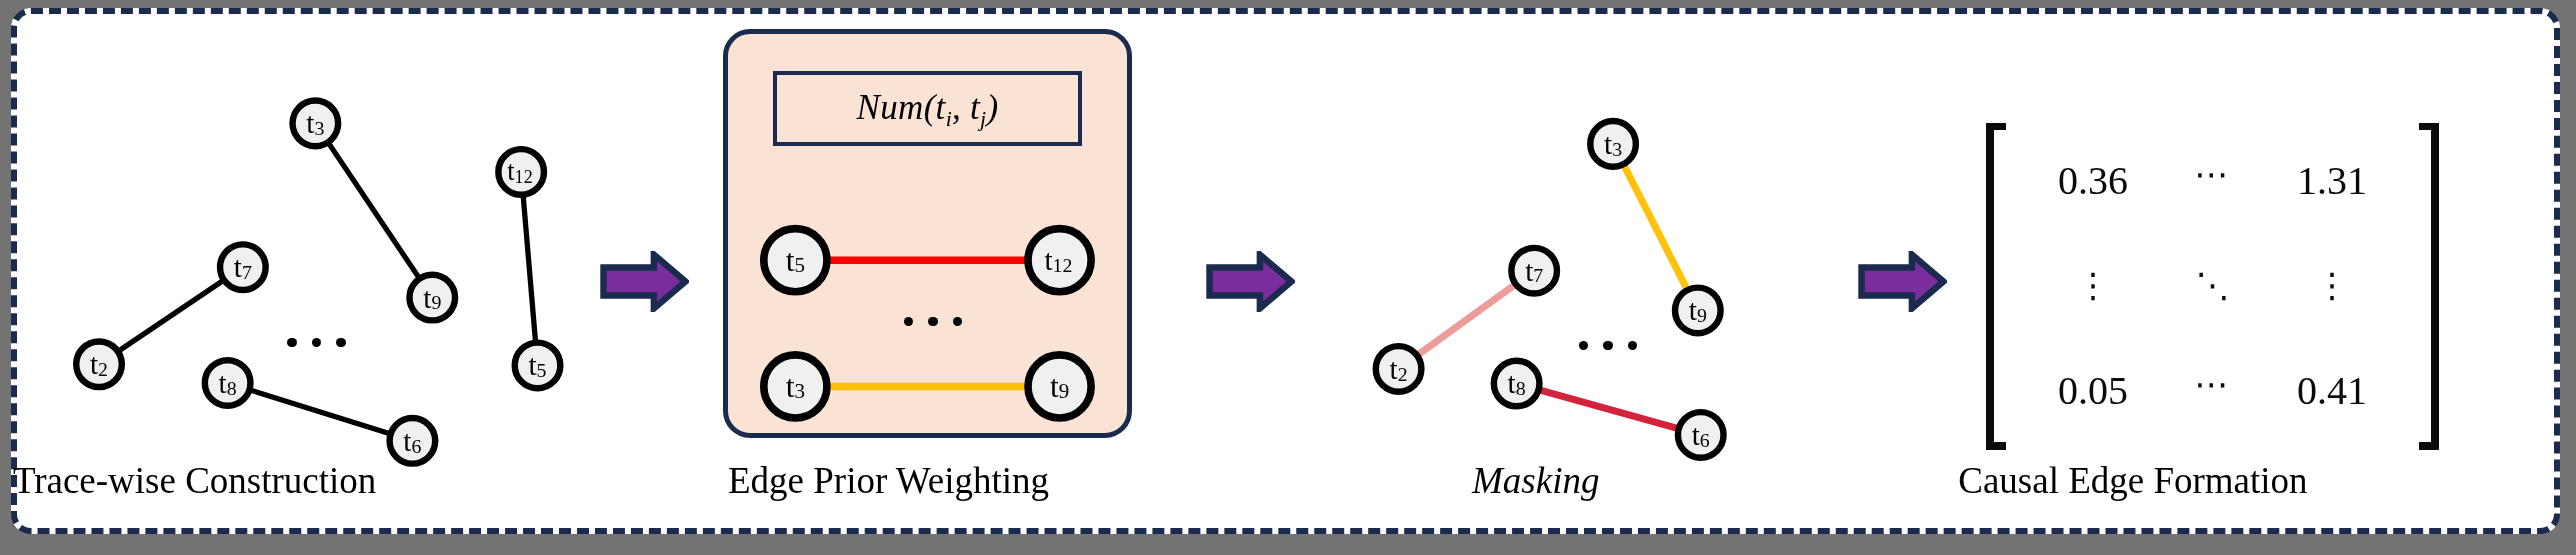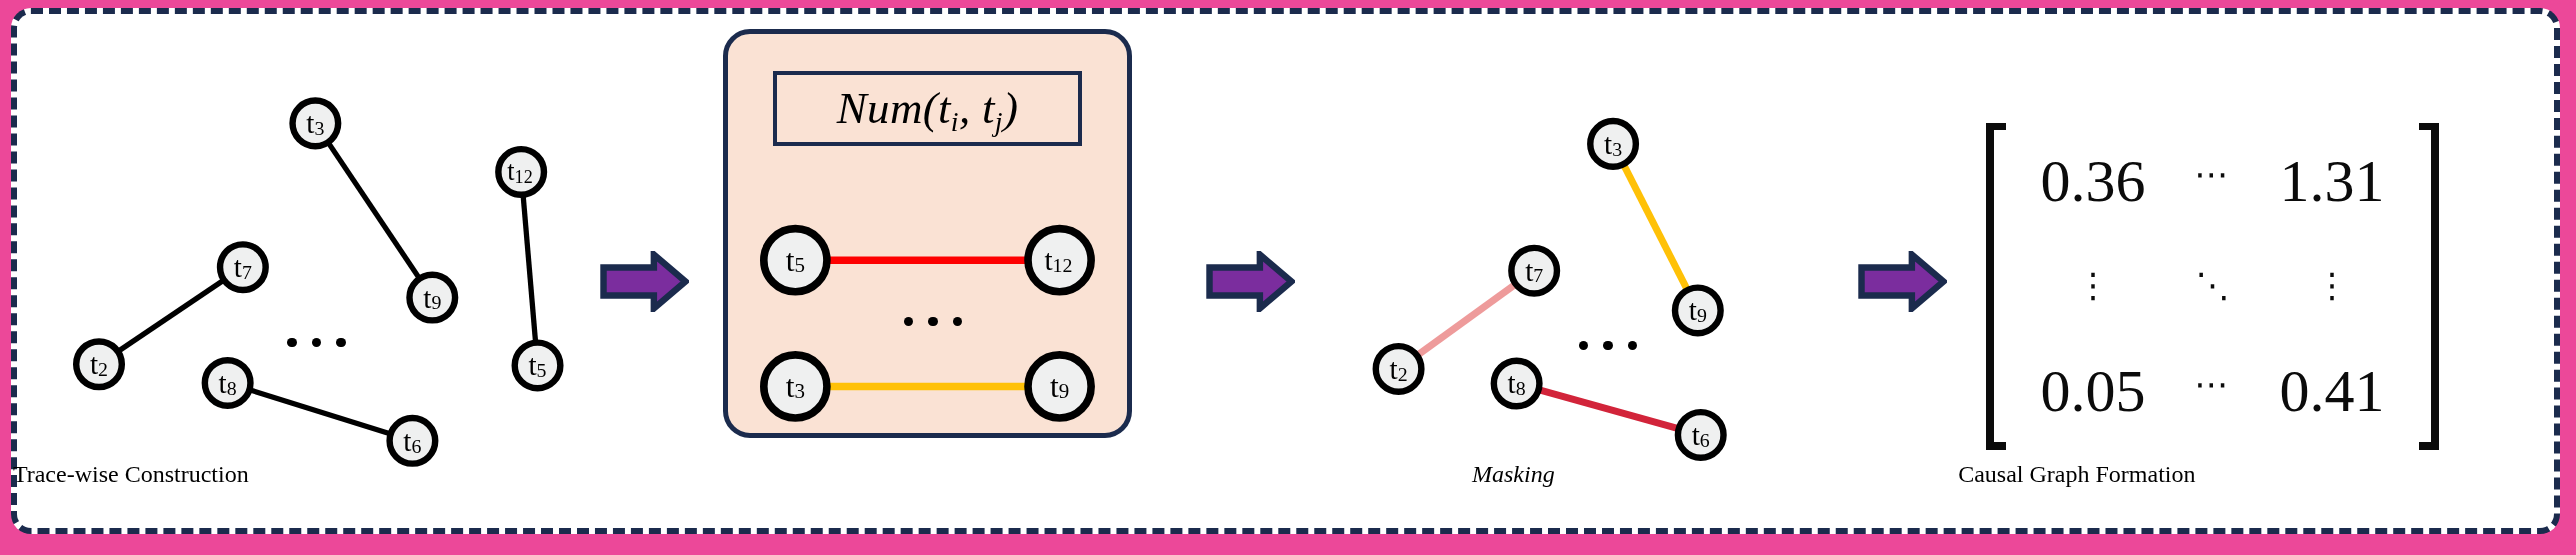--- a/index.html
+++ b/index.html
@@ -11,21 +11,21 @@
     width: 2576px;
     height: 556px;
     overflow: hidden;
     font-family: "Liberation Serif", "DejaVu Serif", serif;
   }
 
   #root {
     position: relative;
     width: 2576px;
     height: 556px;
-    background: #ec4899;
+    background: #737373;
   }
 
   
   .outer-dashed {
     position: absolute;
     left: 10.5px;
     top: 8.2px;
     width: 2549px;
     height: 526px;
     border: 6.4px dashed #1b2b4d;
@@ -43,21 +43,21 @@
     position: absolute;
     left: 0;
     top: 0;
     overflow: visible;
   }
 
   
   .caption {
     position: absolute;
     font-family: "Liberation Serif", "DejaVu Serif", serif;
-    font-size: 24px;
+    font-size: 37px;
     color: #000000;
     white-space: nowrap;
     line-height: 1;
   }
 
   
   .dots {
     position: absolute;
     display: flex;
     gap: 15px;
@@ -83,21 +83,21 @@
     position: absolute;
     border: 4.7px solid #1b2b4d;
     box-sizing: border-box;
     display: flex;
     align-items: center;
     justify-content: center;
   }
   .formula-text {
     font-family: "Liberation Serif", "DejaVu Serif", serif;
     font-style: italic;
-    font-size: 45px;
+    font-size: 35px;
     color: #000000;
     white-space: nowrap;
     letter-spacing: 0.3px;
   }
   .formula-text sub {
     font-size: 0.62em;
     font-style: italic;
     vertical-align: baseline;
     position: relative;
     top: 0.30em;
@@ -130,21 +130,21 @@
   .matrix-grid {
     display: grid;
     grid-template-columns: 134px 105px 134px;
     grid-template-rows: 1fr 1fr 1fr;
     align-items: center;
     justify-items: center;
     padding: 5.8px 20px;
   }
   .m-cell {
     font-family: "Liberation Serif", "DejaVu Serif", serif;
-    font-size: 60px;
+    font-size: 40px;
     color: #0b0b0b;
     line-height: 1;
     white-space: nowrap;
   }
   .m-cell.hdots { letter-spacing: 2.3px; font-size: 34px; position: relative; top: -5.8px; }
   .m-cell.vdots { font-size: 34px; }
   .m-cell.ddots { font-size: 34px; }
 
   
   .arrow {
@@ -246,20 +246,21 @@
         <text x="622" y="630" text-anchor="middle" dominant-baseline="central" font-family="Liberation Serif, DejaVu Serif, serif" font-size="54" fill="#000000">t<tspan font-size="36" dy="8">9</tspan></text>
       </g>
     </svg>
 
     <div class="dots" style="left:208px; top:299px;">
       <span></span>
       <span></span>
       <span></span>
     </div>
 
+    <div class="caption" style="left:32px; top:444px;">Edge Prior Weighting</div>
   </div>
 
   <svg class="arrow" style="left:1206px; top:251px;" width="89" height="61" viewBox="0 0 152 104">
     <polygon points="6,28 92,28 92,6 146,52 92,98 92,76 6,76" fill="#7b2d9e" stroke="#1b2b4d" stroke-width="11" stroke-linejoin="miter"></polygon>
   </svg>
 
   <div class="stage" style="left:1315px; top:17.5px; width:526px; height:468px;">
 
     <svg class="graph-svg" width="526" height="468" viewBox="0 0 900 800">
 
@@ -323,17 +324,17 @@
 
         <div class="m-cell">0.05</div>
         <div class="m-cell hdots">⋯</div>
         <div class="m-cell">0.41</div>
       </div>
       <div class="bracket right">
           <i></i>
         </div>
     </div>
 
-    <div class="caption" style="left:-5.8px; top:444px;">Causal Graph Formation</div>
+    <div class="caption" style="left:-5.8px; top:444px;">Causal Edge Formation</div>
   </div>
 
 </div>
 
 
 </body></html>

